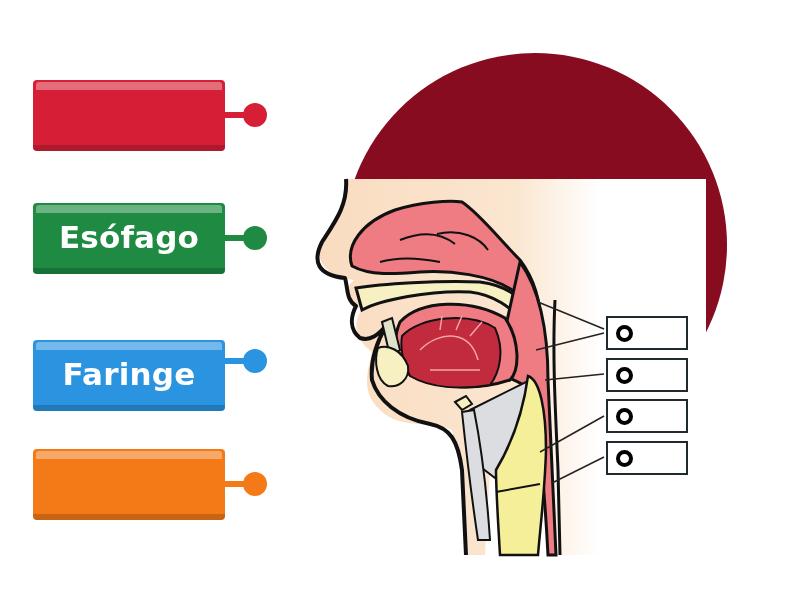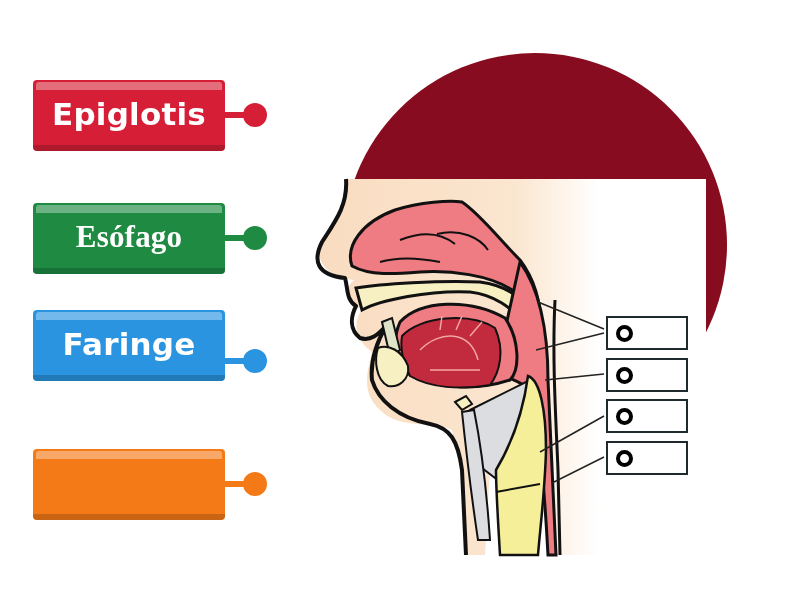--- a/index.html
+++ b/index.html
@@ -20,35 +20,34 @@
          border:2px solid #1f2a2e; background:#ffffff; }
   .dropzone .ring { position:absolute; left:8px; top:7px; width:17px; height:17px; box-sizing:border-box;
          border:4px solid #000; border-radius:50%; }
 </style>
 </head>
 <body>
 
 <div>
   <div class="label-tile" style="top:80px;background:#d61f36;">
     <div class="shine"></div>
-    <span class="txt">Epiglotis</span>
     <div class="shade"></div>
   </div>
   <div class="connector" style="top:112px;background:#d61f36;"></div>
   <div class="knob" style="top:103px;background:#d61f36;"></div>
 
-  <div class="label-tile" style="top:203px;background:#1e8a42;font-family:Liberation Serif, serif;">
+  <div class="label-tile" style="top:203px;background:#1e8a42;">
     <div class="shine"></div>
     <span class="txt">Esófago</span>
     <div class="shade"></div>
   </div>
   <div class="connector" style="top:235px;background:#1e8a42;"></div>
   <div class="knob" style="top:226px;background:#1e8a42;"></div>
 
-  <div class="label-tile" style="top:310px;background:#2a94e0;">
+  <div class="label-tile" style="top:340px;background:#2a94e0;">
     <div class="shine"></div>
     <span class="txt">Faringe</span>
     <div class="shade"></div>
   </div>
   <div class="connector" style="top:358px;background:#2a94e0;"></div>
   <div class="knob" style="top:349px;background:#2a94e0;"></div>
 
   <div class="label-tile" style="top:449px;background:#f47a18;">
     <div class="shine"></div>
     <div class="shade"></div>

